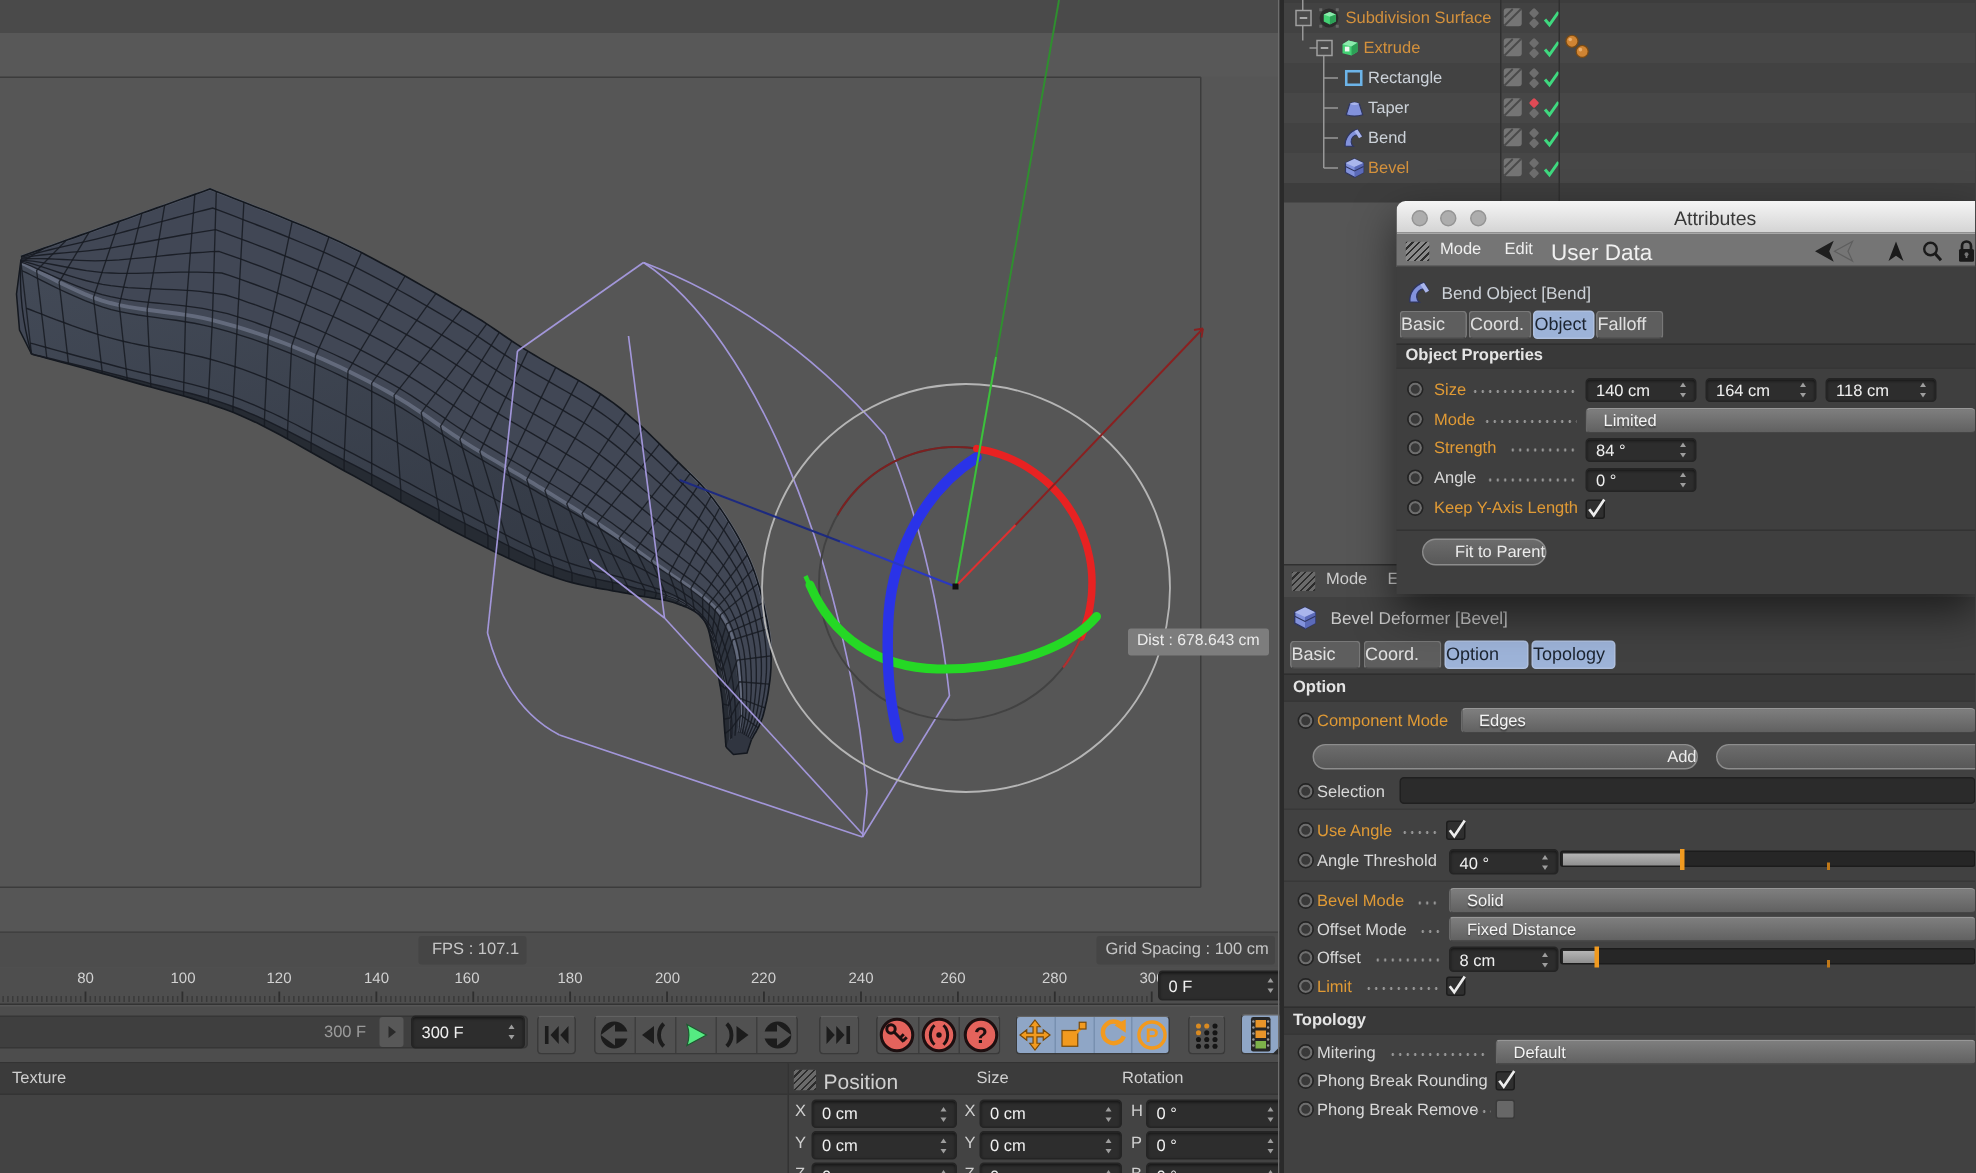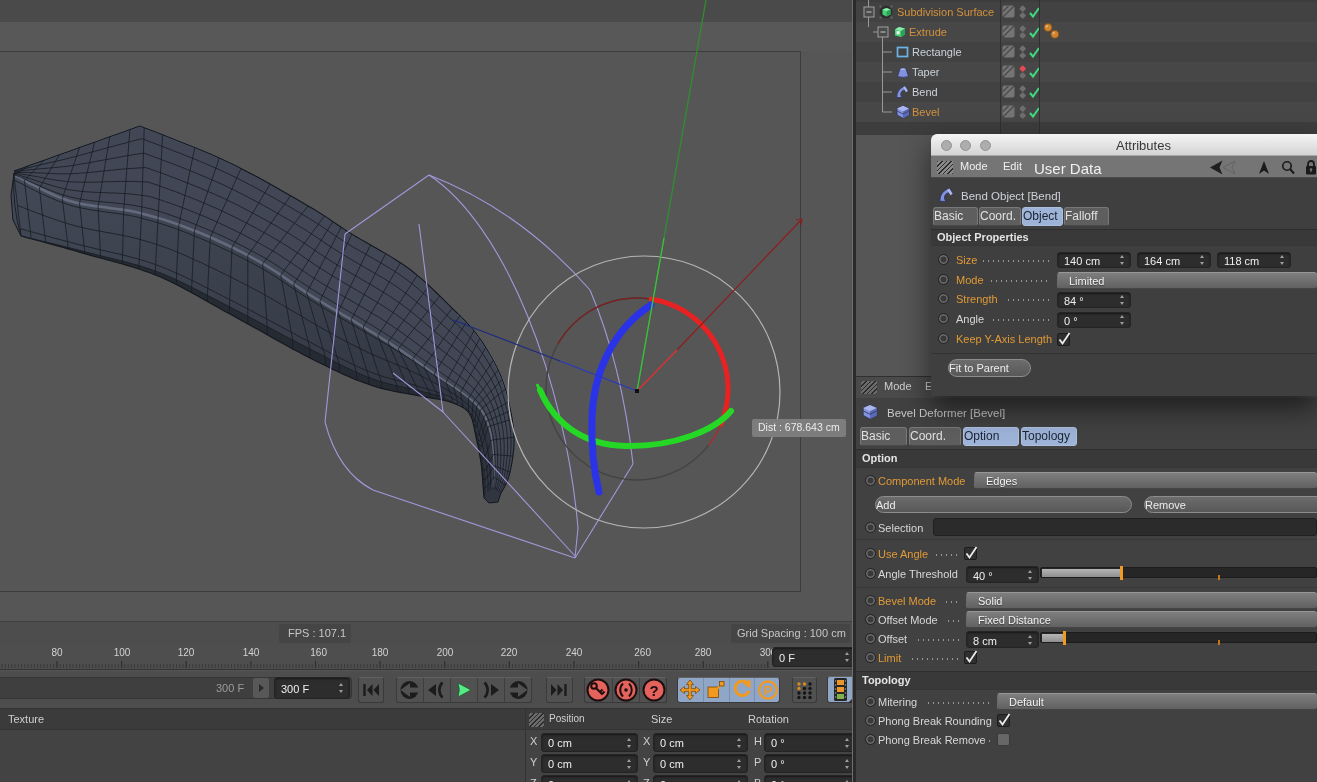--- a/index.html
+++ b/index.html
@@ -11,21 +11,21 @@
 .fld .v{position:absolute;left:6px;top:0;text-align:right;}
 .spin{position:absolute;right:3px;top:50%;width:7px;height:12px;margin-top:-6px;}
 .spin:before,.spin:after{content:"";position:absolute;left:0;border-left:2.8px solid transparent;border-right:2.8px solid transparent;}
 .spin:before{top:1px;border-bottom:3.5px solid #9e9e9e;}
 .spin:after{bottom:1px;border-top:3.5px solid #9e9e9e;}
 .drop{position:absolute;background:linear-gradient(#7e7e7e,#616161);border-radius:3px;
       border-top:1px solid #979797;border-bottom:1px solid #454545;border-left:1px solid #6a6a6a;
       color:#f4f4f4;font-size:11px;line-height:15px;text-shadow:0 1px 1px rgba(0,0,0,.4);}
 .drop .v{position:absolute;left:11px;top:1px;}
 .pill{position:absolute;background:linear-gradient(#6c6c6c,#585858);border:1px solid #8d8d8d;
-      border-radius:9px;color:#ececec;font-size:11px;text-align:left;}
+      border-radius:9px;color:#ececec;font-size:11px;text-align:right;}
 .rad{position:absolute;width:11px;height:11px;border-radius:50%;background:#3e3e3e;border:1px solid #232323;
      box-shadow:inset 0 0 0 1.5px #6e6e6e,inset 0 0 0 4px #393939;}
 .chk{position:absolute;width:13px;height:13px;background:#2f2f2f;border-radius:2px;border:1px solid #1d1d1d;}
 .lbl{position:absolute;font-size:11px;color:#d8d8d8;white-space:nowrap;}
 .lblo{position:absolute;font-size:11px;color:#e09a35;white-space:nowrap;}
 .dots{position:absolute;height:2px;background-image:radial-gradient(circle,#969696 0.8px,transparent 1px);
       background-size:5px 2px;background-position:0 0;}
 .sechead{position:absolute;left:0;right:0;background:#393939;border-top:1px solid #2e2e2e;border-bottom:1px solid #363636;}
 .sechead span{position:absolute;left:6px;top:2px;font-size:11px;font-weight:bold;color:#e4e4e4;}
 .tab{position:absolute;height:19px;background:#5e5e5e;border:1px solid #787878;border-bottom-color:#4a4a4a;
@@ -116,26 +116,26 @@
 </div>
 <div class="abs" style="left:0;top:645px;width:856px;height:25px;background:#4e4e4e;border-bottom:1px solid #333">
 <svg class="abs" style="left:0;top:0" width="770" height="25">
           <path d="M57.0,16 V23 M121.6,16 V23 M186.2,16 V23 M250.9,16 V23 M315.5,16 V23 M380.1,16 V23 M444.7,16 V23 M509.3,16 V23 M574.0,16 V23 M638.6,16 V23 M703.2,16 V23 M767.8,16 V23" stroke="#2e2e2e" stroke-width="1.2" fill="none"></path>
           <path d="M2.1,19 V23 M5.3,19 V23 M8.5,19 V23 M11.8,19 V23 M15.0,19 V23 M18.2,19 V23 M21.5,19 V23 M24.7,19 V23 M27.9,19 V23 M31.2,19 V23 M34.4,19 V23 M37.6,19 V23 M40.8,19 V23 M44.1,19 V23 M47.3,19 V23 M50.5,19 V23 M53.8,19 V23 M60.2,19 V23 M63.5,19 V23 M66.7,19 V23 M69.9,19 V23 M73.2,19 V23 M76.4,19 V23 M79.6,19 V23 M82.8,19 V23 M86.1,19 V23 M89.3,19 V23 M92.5,19 V23 M95.8,19 V23 M99.0,19 V23 M102.2,19 V23 M105.5,19 V23 M108.7,19 V23 M111.9,19 V23 M115.2,19 V23 M118.4,19 V23 M124.9,19 V23 M128.1,19 V23 M131.3,19 V23 M134.5,19 V23 M137.8,19 V23 M141.0,19 V23 M144.2,19 V23 M147.5,19 V23 M150.7,19 V23 M153.9,19 V23 M157.2,19 V23 M160.4,19 V23 M163.6,19 V23 M166.9,19 V23 M170.1,19 V23 M173.3,19 V23 M176.5,19 V23 M179.8,19 V23 M183.0,19 V23 M189.5,19 V23 M192.7,19 V23 M195.9,19 V23 M199.2,19 V23 M202.4,19 V23 M205.6,19 V23 M208.9,19 V23 M212.1,19 V23 M215.3,19 V23 M218.5,19 V23 M221.8,19 V23 M225.0,19 V23 M228.2,19 V23 M231.5,19 V23 M234.7,19 V23 M237.9,19 V23 M241.2,19 V23 M244.4,19 V23 M247.6,19 V23 M254.1,19 V23 M257.3,19 V23 M260.6,19 V23 M263.8,19 V23 M267.0,19 V23 M270.2,19 V23 M273.5,19 V23 M276.7,19 V23 M279.9,19 V23 M283.2,19 V23 M286.4,19 V23 M289.6,19 V23 M292.9,19 V23 M296.1,19 V23 M299.3,19 V23 M302.6,19 V23 M305.8,19 V23 M309.0,19 V23 M312.2,19 V23 M318.7,19 V23 M321.9,19 V23 M325.2,19 V23 M328.4,19 V23 M331.6,19 V23 M334.9,19 V23 M338.1,19 V23 M341.3,19 V23 M344.6,19 V23 M347.8,19 V23 M351.0,19 V23 M354.3,19 V23 M357.5,19 V23 M360.7,19 V23 M363.9,19 V23 M367.2,19 V23 M370.4,19 V23 M373.6,19 V23 M376.9,19 V23 M383.3,19 V23 M386.6,19 V23 M389.8,19 V23 M393.0,19 V23 M396.3,19 V23 M399.5,19 V23 M402.7,19 V23 M405.9,19 V23 M409.2,19 V23 M412.4,19 V23 M415.6,19 V23 M418.9,19 V23 M422.1,19 V23 M425.3,19 V23 M428.6,19 V23 M431.8,19 V23 M435.0,19 V23 M438.3,19 V23 M441.5,19 V23 M448.0,19 V23 M451.2,19 V23 M454.4,19 V23 M457.6,19 V23 M460.9,19 V23 M464.1,19 V23 M467.3,19 V23 M470.6,19 V23 M473.8,19 V23 M477.0,19 V23 M480.3,19 V23 M483.5,19 V23 M486.7,19 V23 M490.0,19 V23 M493.2,19 V23 M496.4,19 V23 M499.6,19 V23 M502.9,19 V23 M506.1,19 V23 M512.6,19 V23 M515.8,19 V23 M519.0,19 V23 M522.3,19 V23 M525.5,19 V23 M528.7,19 V23 M532.0,19 V23 M535.2,19 V23 M538.4,19 V23 M541.6,19 V23 M544.9,19 V23 M548.1,19 V23 M551.3,19 V23 M554.6,19 V23 M557.8,19 V23 M561.0,19 V23 M564.3,19 V23 M567.5,19 V23 M570.7,19 V23 M577.2,19 V23 M580.4,19 V23 M583.7,19 V23 M586.9,19 V23 M590.1,19 V23 M593.3,19 V23 M596.6,19 V23 M599.8,19 V23 M603.0,19 V23 M606.3,19 V23 M609.5,19 V23 M612.7,19 V23 M616.0,19 V23 M619.2,19 V23 M622.4,19 V23 M625.7,19 V23 M628.9,19 V23 M632.1,19 V23 M635.3,19 V23 M641.8,19 V23 M645.0,19 V23 M648.3,19 V23 M651.5,19 V23 M654.7,19 V23 M658.0,19 V23 M661.2,19 V23 M664.4,19 V23 M667.7,19 V23 M670.9,19 V23 M674.1,19 V23 M677.4,19 V23 M680.6,19 V23 M683.8,19 V23 M687.0,19 V23 M690.3,19 V23 M693.5,19 V23 M696.7,19 V23 M700.0,19 V23 M706.4,19 V23 M709.7,19 V23 M712.9,19 V23 M716.1,19 V23 M719.4,19 V23 M722.6,19 V23 M725.8,19 V23 M729.0,19 V23 M732.3,19 V23 M735.5,19 V23 M738.7,19 V23 M742.0,19 V23 M745.2,19 V23 M748.4,19 V23 M751.7,19 V23 M754.9,19 V23 M758.1,19 V23 M761.4,19 V23 M764.6,19 V23" stroke="#3a3a3a" stroke-width="1" fill="none"></path>
         </svg>
 <div class="txt" style="left:45px;top:2px;width:24px;text-align:center;font-size:10px;color:#d2d2d2">80</div>
 <div class="txt" style="left:110px;top:2px;width:24px;text-align:center;font-size:10px;color:#d2d2d2">100</div>
 <div class="txt" style="left:174px;top:2px;width:24px;text-align:center;font-size:10px;color:#d2d2d2">120</div>
 <div class="txt" style="left:239px;top:2px;width:24px;text-align:center;font-size:10px;color:#d2d2d2">140</div>
-<div class="txt" style="left:303px;top:2px;width:24px;text-align:right;font-size:10px;color:#d2d2d2">160</div>
+<div class="txt" style="left:303px;top:2px;width:24px;text-align:left;font-size:10px;color:#d2d2d2">160</div>
 <div class="txt" style="left:368px;top:2px;width:24px;text-align:center;font-size:10px;color:#d2d2d2">180</div>
 <div class="txt" style="left:433px;top:2px;width:24px;text-align:center;font-size:10px;color:#d2d2d2">200</div>
 <div class="txt" style="left:497px;top:2px;width:24px;text-align:center;font-size:10px;color:#d2d2d2">220</div>
 <div class="txt" style="left:562px;top:2px;width:24px;text-align:center;font-size:10px;color:#d2d2d2">240</div>
-<div class="txt" style="left:627px;top:2px;width:24px;text-align:right;font-size:10px;color:#d2d2d2">260</div>
+<div class="txt" style="left:627px;top:2px;width:24px;text-align:left;font-size:10px;color:#d2d2d2">260</div>
 <div class="txt" style="left:691px;top:2px;width:24px;text-align:center;font-size:10px;color:#d2d2d2">280</div>
 <div class="txt" style="left:756px;top:2px;width:24px;text-align:center;font-size:10px;color:#d2d2d2">300</div>
 <div class="fld" style="left:772px;top:2px;width:84px;height:20px">
           <span class="v" style="top:2px">0 F</span>
           <span class="spin"></span>
         </div>
 </div>
 <div class="abs" style="left:0;top:671px;width:856px;height:37px;background:#4d4d4d">
 <div class="abs" style="left:-8px;top:6px;width:360px;height:22px;background:#3f3f3f;border-radius:3px;border:1px solid #363636"></div>
 <div class="txt" style="left:216px;top:11px;font-size:11px;color:#9b9b9b">300 F</div>
@@ -251,21 +251,21 @@
           <circle cx="18.4" cy="21" r="0.8" fill="#999"></circle>
           <path d="M28,27 L21,27 L28,20 Z" fill="#2a2a2a"></path>
         </svg>
 </div>
 <div class="abs" style="left:0;top:708px;width:856px;height:74px;background:#434343;border-top:1px solid #333">
 <div class="abs" style="left:0;top:0;width:525px;height:21px;background:#3b3b3b;border-bottom:1px solid #343434"></div>
 <div class="txt" style="left:8px;top:4px;font-size:11px;color:#cfcfcf">Texture</div>
 <div class="abs" style="left:525px;top:0;width:1px;height:74px;background:#333"></div>
 <div class="abs" style="left:526px;top:0;width:330px;height:21px;background:#3b3b3b;border-bottom:1px solid #343434"></div>
 <div class="handle" style="left:529px;top:4px;width:15px;height:14px"></div>
-<div class="txt" style="left:549px;top:4px;font-size:10px;color:#d0d0d0">Position</div>
+<div class="txt" style="left:549px;top:4px;font-size:14px;color:#d0d0d0">Position</div>
 <div class="txt" style="left:651px;top:4px;font-size:11px;color:#d0d0d0">Size</div>
 <div class="txt" style="left:748px;top:4px;font-size:11px;color:#d0d0d0">Rotation</div>
 <div class="txt" style="left:530px;top:26px;font-size:11px;color:#cfcfcf">X</div>
 <div class="fld" style="left:541px;top:24px;width:97px;height:19px">
           <span class="v" style="top:1px">0 cm</span>
           <span class="spin"></span>
         </div>
 <div class="txt" style="left:643px;top:26px;font-size:11px;color:#cfcfcf">X</div>
 <div class="fld" style="left:653px;top:24px;width:95px;height:19px">
           <span class="v" style="top:1px">0 cm</span>

